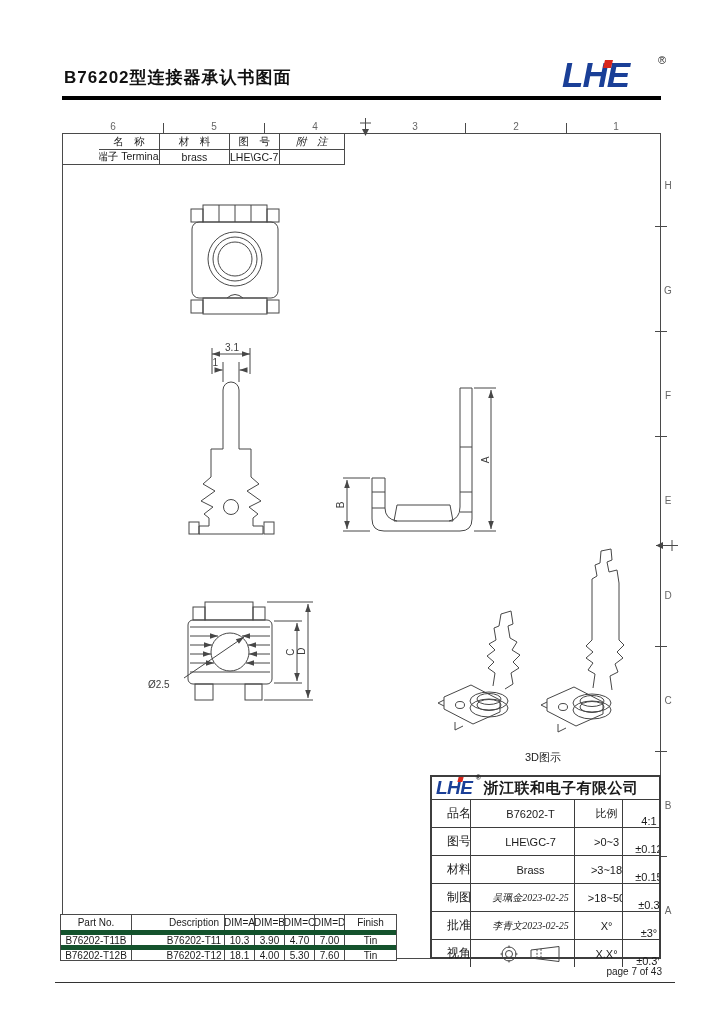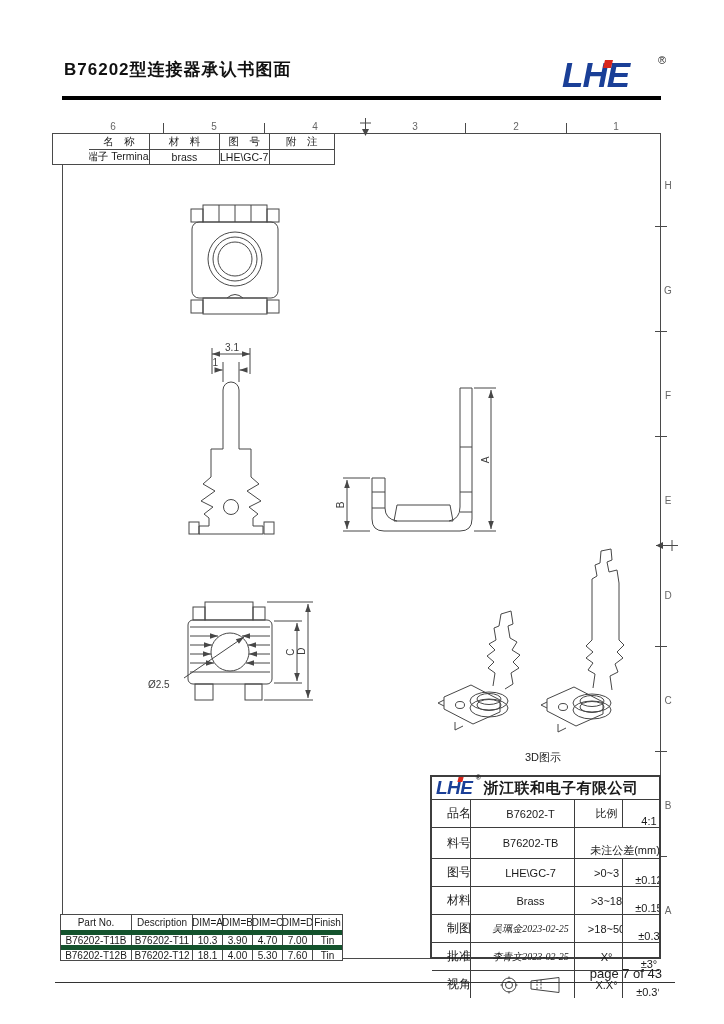--- a/index.html
+++ b/index.html
@@ -2,71 +2,71 @@
 <html><head>
 <meta charset="utf-8">
 <style>
   * { box-sizing: border-box; margin: 0; padding: 0; }
   html,body { width:724px; height:1024px; background:#f6f6f4; }
   body { position:relative; font-family:"Liberation Sans", sans-serif; color:#1a1a1a; overflow:hidden; }
   .page { position:absolute; left:0; top:0; width:724px; height:1024px; background:#ffffff; }
   .abs { position:absolute; }
 
   
-  .doc-title { left:64px; top:58px; font-size:17px; font-weight:bold; letter-spacing:1px; color:#111; }
+  .doc-title { left:64px; top:66px; font-size:17px; font-weight:bold; letter-spacing:1px; color:#111; }
   .header-rule { left:62px; top:96px; width:599px; height:4px; background:#000; }
 
   .logo-main { left:562px; top:56px; width:104px; height:40px; }
   .logo-main .l-txt { font-style:italic; font-weight:bold; font-size:35px; line-height:38px; letter-spacing:-1px; }
   .logo-main .l-dot { position:absolute; left:42px; top:4px; width:8px; height:8px; transform:skewX(-14deg); }
   .logo-main .l-reg { position:absolute; right:0px; top:-2px; font-size:11px; font-style:normal; color:#222; }
 
   
   .sheet-svg { left:0; top:0; }
   svg text { font-family:"Liberation Sans", sans-serif; }
   .dimtxt { font-size:10px; fill:#3d3d3d; }
   .bordertxt { font-size:10px; fill:#666; }
 
   
-  .mtable { left:52px; top:133px; width:283px; background:#fff; border:1px solid #4a4a4a;padding-left:36px; }
+  .mtable { left:62px; top:133px; width:283px; background:#fff; border:1px solid #4a4a4a;padding-left:36px; }
   .mtable .mrow { display:flex; height:15px; }
   .mtable .mrow + .mrow { border-top:1px solid #4a4a4a; }
   .mtable .mcell { display:flex; align-items:center; justify-content:center; font-size:10.5px; border-right:1px solid #4a4a4a; overflow:hidden; white-space:nowrap; }
   .mtable .mcell:last-child { border-right:none; }
-  .mc1 { width:70px; } .mc2 { width:80px; } .mc3 { width:57px; } .mc4 { width:74px; }
+  .mc1 { width:70px; } .mc2 { width:80px; } .mc3 { width:57px; } .mc4 { width:74px;font-style:italic; }
 
   
   .tblock { left:430px; top:775px; width:231px; height:184px; background:#fff; border:2px solid #3d3d3d; display:flex; flex-direction:column; }
   .tb-head { height:27px; border-bottom:1px solid #3d3d3d; display:flex; align-items:center; padding-left:4px; }
   .tb-company { font-size:15px; font-weight:bold; letter-spacing:0.5px; margin-left:4px; }
   .slogo { position:relative; font-style:italic; font-weight:bold; font-size:19px; letter-spacing:-0.5px; padding-right:7px; }
   .slogo .s-dot { position:absolute; left:22px; top:0px; width:5px; height:5px; transform:skewX(-14deg); }
   .slogo .s-reg { position:absolute; right:-1px; top:-3px; font-size:7px; font-style:normal; color:#222; }
   .tb-row { flex:1; display:flex; border-bottom:1px solid #3d3d3d; }
   .tb-row:last-child { border-bottom:none; }
   .tb-cell { display:flex; align-items:center; justify-content:center; border-right:1px solid #3d3d3d; font-size:11px; overflow:hidden; white-space:nowrap;padding-left:16px; }
   .tb-cell:last-child { border-right:none;margin-top:15px; }
   .tc-label { width:39px; font-size:12px; }
   .tc-value { width:104px; }
   .tc-t1 { width:48px; }
   .tc-t2 { flex:1; }
   .tc-t1.span2 { width:84px; flex:1; }
   .hand { font-family:"Liberation Serif", serif; font-style:italic; font-size:10px; color:#222; }
 
   
-  .ptable { left:60px; top:914px; width:283px; background:#fff; border:1px solid #4a4a4a; }
+  .ptable { left:60px; top:914px; width:337px; background:#fff; border:1px solid #4a4a4a; }
   .ptable .prow { display:flex; height:15px; }
   .ptable .prow + .prow { border-top:5px solid #14532d;text-align:center; }
   .ptable .pcell { display:flex; align-items:center; justify-content:center; font-size:10px; border-right:1px solid #4a4a4a; overflow:hidden; white-space:nowrap; }
   .ptable .pcell:last-child { border-right:none; }
-  .pc1 { width:71px; } .pc2 { width:61px; } .pc3,.pc4,.pc5,.pc6 { width:30px; } .pc7 { flex:1; }
+  .pc1 { width:71px; } .pc2 { width:61px;margin-left:32px; } .pc3,.pc4,.pc5,.pc6 { width:30px; } .pc7 { flex:1; }
 
   
   .footer-text { left:62px; top:966px; font-size:10.5px; color:#222; white-space:pre; }
-  .page-num { left:588px; top:966px; width:74px; text-align:right; font-size:13px; color:#222; }
+  .page-num { left:588px; top:966px; width:74px; text-align:right; font-size:10px; color:#222; }
   .footer-rule { left:55px; top:982px; width:620px; height:1px; background:#333; }
 </style>
 </head>
 <body>
 
 <div class="page">
 
   <svg class="abs sheet-svg" width="724" height="1024" viewBox="0 0 724 1024">
     <defs>
       <marker id="aE" orient="auto" markerUnits="userSpaceOnUse" markerWidth="10" markerHeight="8" refX="8.5" refY="3">
@@ -234,25 +234,20 @@
       <span class="tb-company">浙江联和电子有限公司</span>
     </div>
 
     <div class="tb-row">
       <div class="tb-cell tc-label">品名</div>
       <div class="tb-cell tc-value">B76202-T</div>
       <div class="tb-cell tc-t1">比例</div>
       <div class="tb-cell tc-t2">4:1</div>
     </div>
     <div class="tb-row">
-      <div class="tb-cell tc-label">料号</div>
-      <div class="tb-cell tc-value">B76202-TB</div>
-      <div class="tb-cell tc-t1 span2">未注公差(mm)</div>
-    </div>
-    <div class="tb-row">
       <div class="tb-cell tc-label">图号</div>
       <div class="tb-cell tc-value">LHE\GC-7</div>
       <div class="tb-cell tc-t1">&gt;0~3</div>
       <div class="tb-cell tc-t2">±0.12</div>
     </div>
     <div class="tb-row">
       <div class="tb-cell tc-label">材料</div>
       <div class="tb-cell tc-value">Brass</div>
       <div class="tb-cell tc-t1">&gt;3~18</div>
       <div class="tb-cell tc-t2">±0.15</div>

